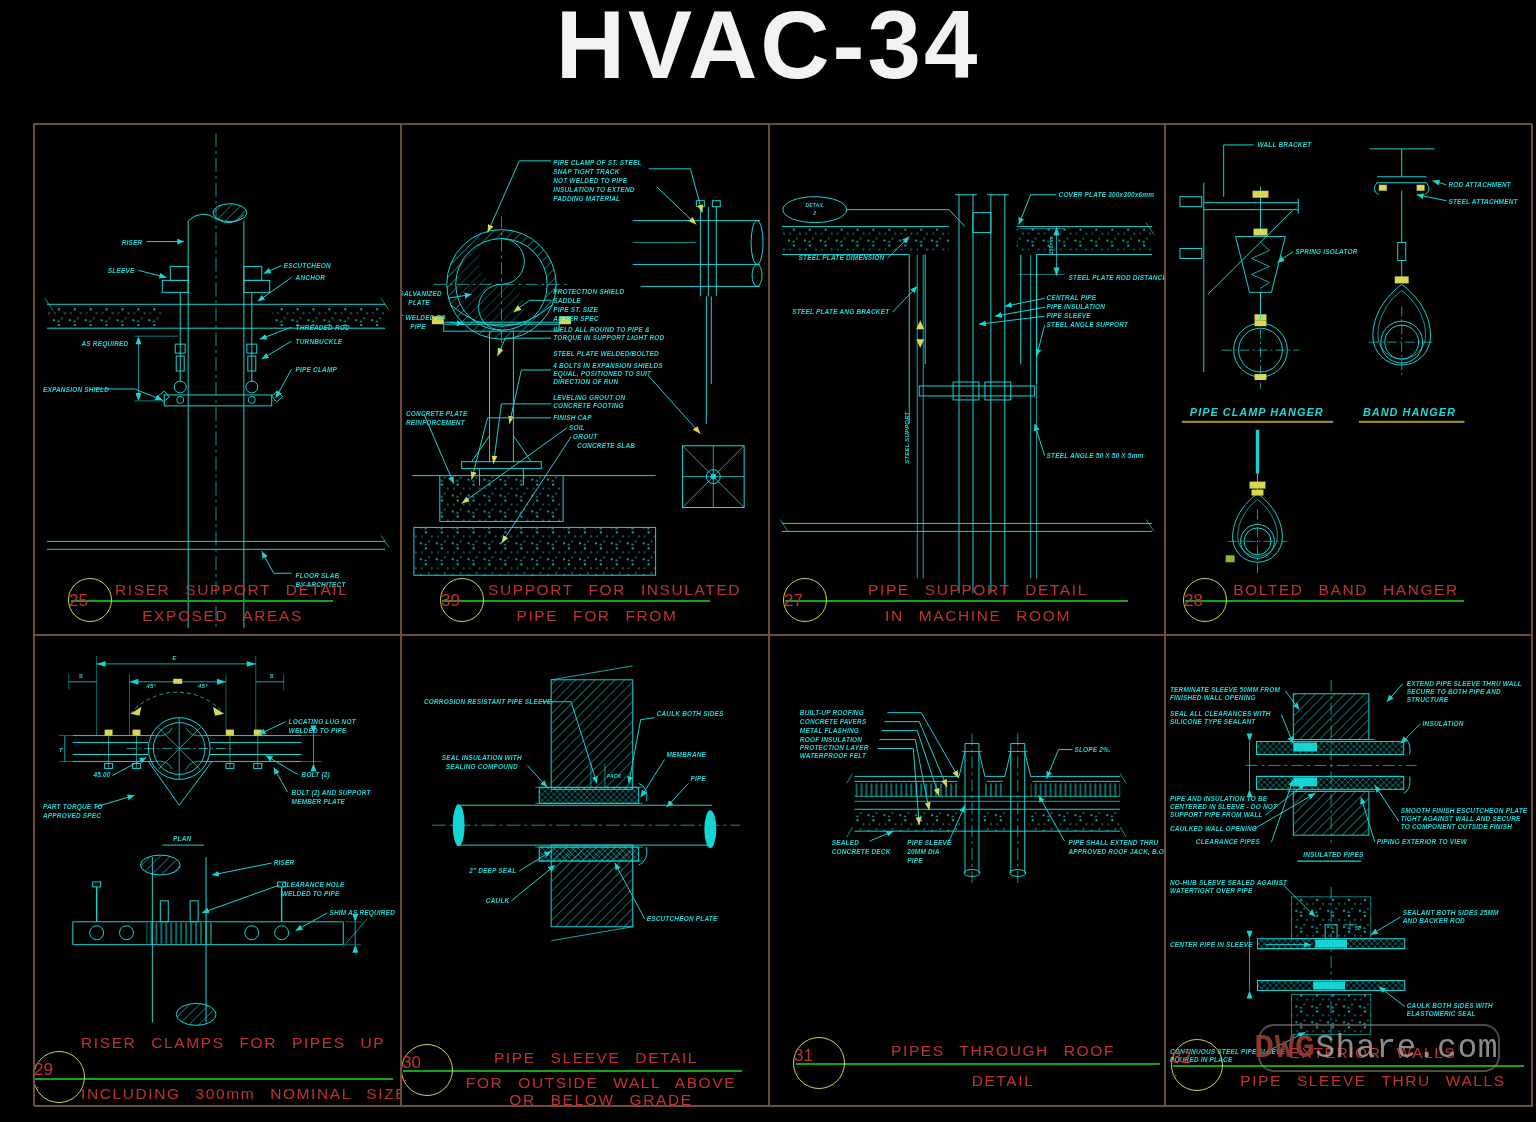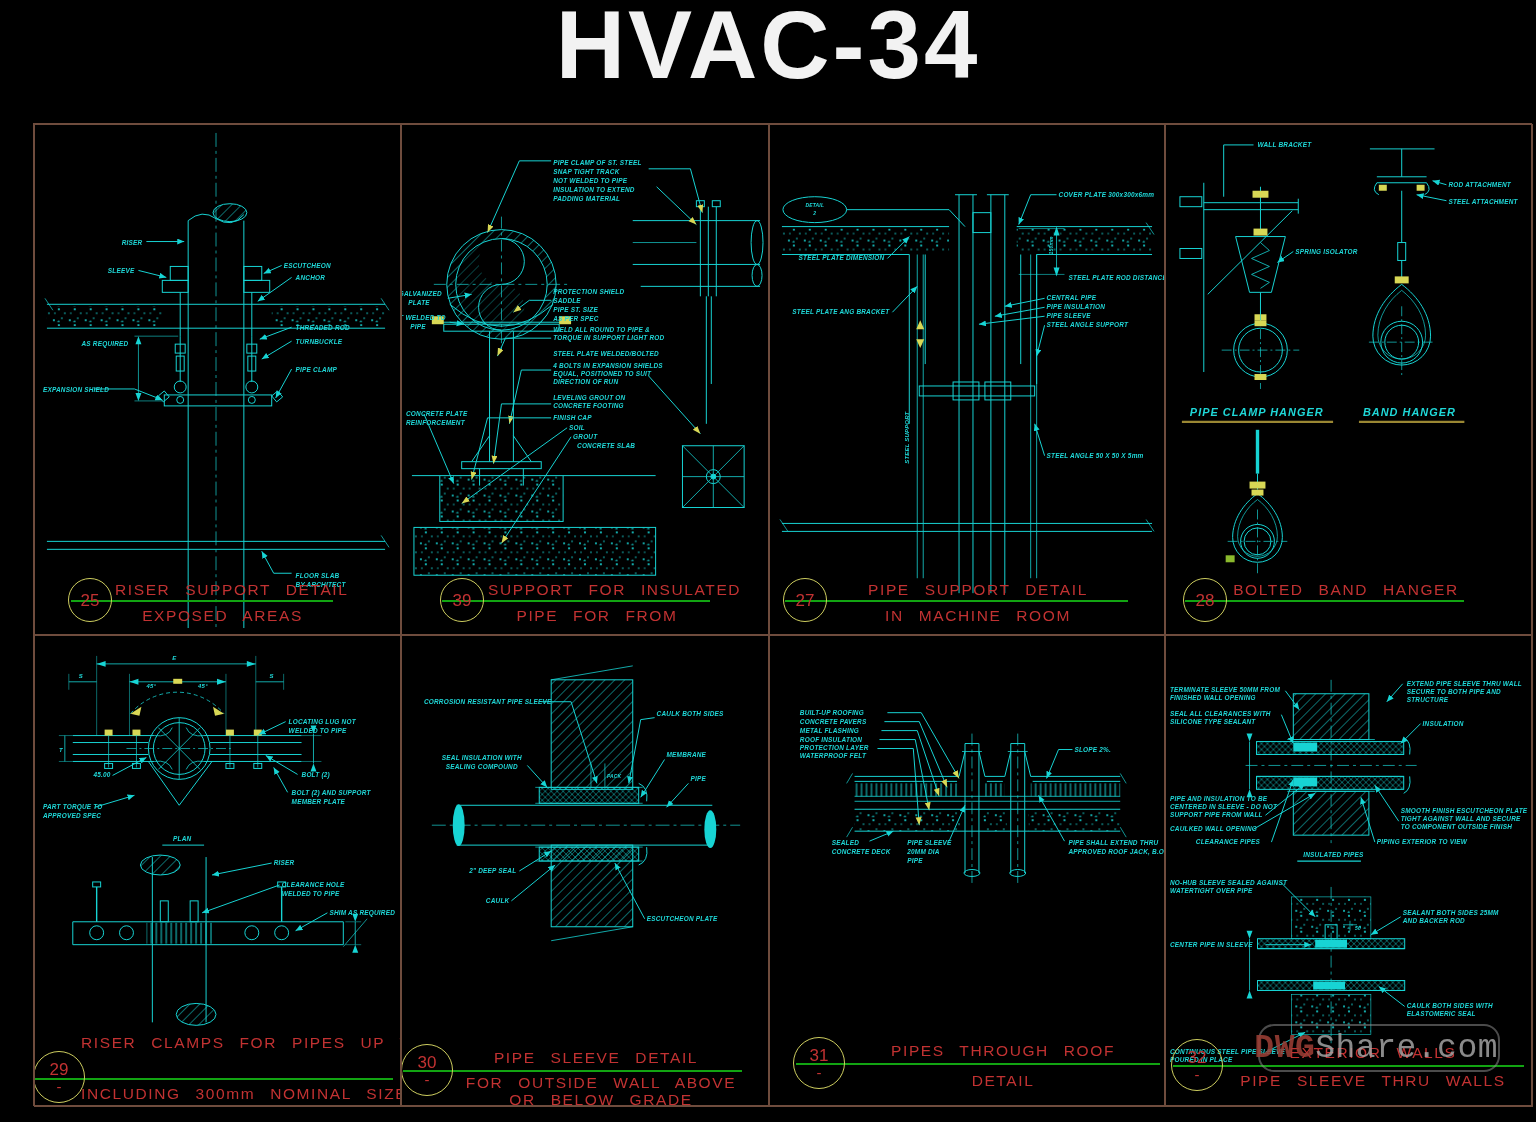--- a/index.html
+++ b/index.html
@@ -11,21 +11,21 @@
         display:grid;grid-template-columns:367px 368px 396px 368px;grid-template-rows:511px 472px;
         border:1px solid #6f4c3d;box-sizing:border-box;}
   .panel{position:relative;border:1px solid #6f4c3d;box-sizing:border-box;overflow:hidden;}
   .panel svg.draw{position:absolute;left:0;top:0;width:100%;height:100%;}
   svg text.ann{fill:#1fd8d8;font-family:"Liberation Sans",sans-serif;
         font-style:italic;font-weight:bold;font-size:6.5px;letter-spacing:.2px;}
   svg text.annbig{letter-spacing:1px;}
   .caption{position:absolute;left:0;right:0;bottom:0;height:100px;z-index:3;}
   .rule{position:absolute;height:2px;background:#12a412;}
   .bubble{position:absolute;border:1.7px solid #cdcd5f;border-radius:50%;box-sizing:border-box;
-        display:flex;flex-direction:column;align-items:center;justify-content:center;
+        display:flex;flex-direction:column;justify-content:center;
         color:#c23232;font-size:17px;line-height:1;z-index:4;background:transparent;}
   .bubble .dash{font-size:15px;line-height:.8;margin-top:3px;}
   .cap{position:absolute;color:#c23232;font-size:15.5px;letter-spacing:1.6px;word-spacing:9px;
         text-align:center;line-height:1.5;white-space:nowrap;}
   .watermark{position:absolute;left:1258px;top:1024px;width:238px;height:44px;z-index:9;
         border:2px solid rgba(150,150,150,.5);border-radius:16px;display:flex;align-items:center;
         justify-content:flex-end;font-size:33px;letter-spacing:.5px;font-family:Liberation Mono, monospace;}
   .wm-dwg{color:rgba(154,62,52,.88);font-weight:bold;}
   .wm-rest{color:rgba(168,168,168,.82);}
 </style>

